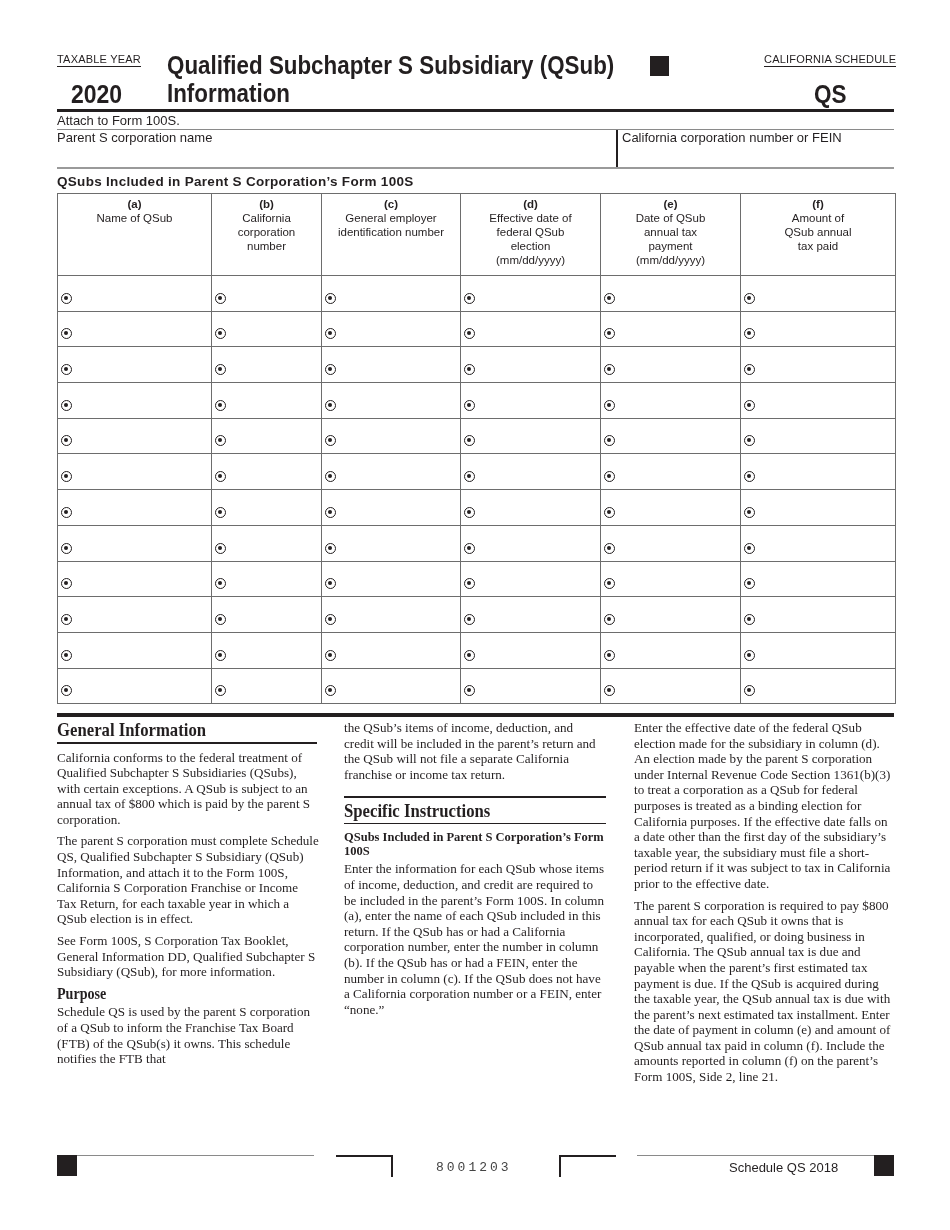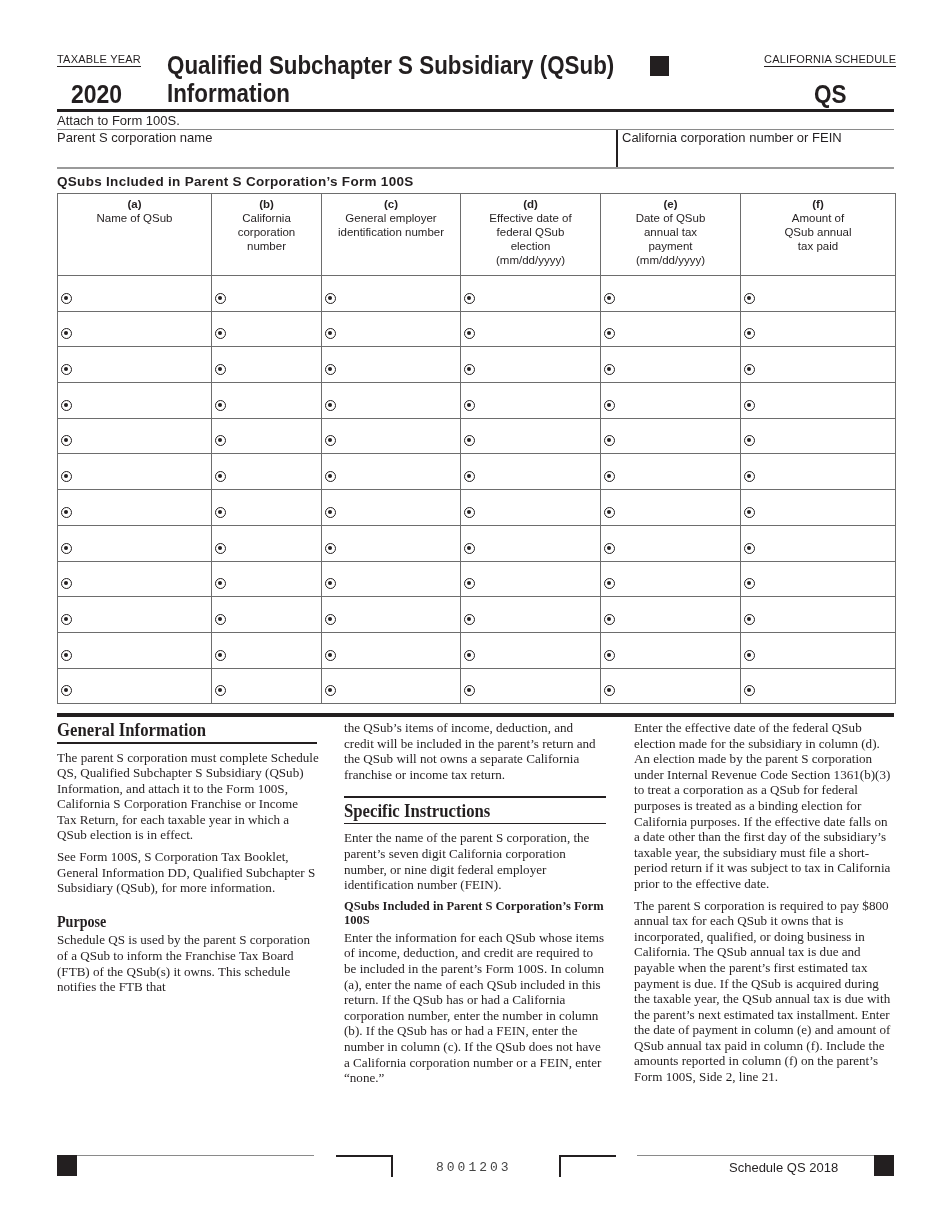--- a/index.html
+++ b/index.html
@@ -192,32 +192,32 @@
         <td><span class="bullet"></span><input class="cell-input" type="text" value="" style=""></td>
       </tr>
     </tbody>
 </table>
 
 <div class="abs rule-thick" style="top:713px; height:4px;"></div>
 
 <div class="abs col" style="left:57px; top:719px; width:262px;">
   <div class="h-big">General Information</div>
   <div class="underline" style="margin:1px 0 6px 0; width:260px;"></div>
+  <p>California conforms to the federal treatment of Qualified Subchapter S Subsidiaries (QSubs), with certain exceptions. A QSub is subject to an annual tax of $800 which is paid by the parent S corporation.</p>
   <p>The parent S corporation must complete Schedule QS, Qualified Subchapter S Subsidiary (QSub) Information, and attach it to the Form 100S, California S Corporation Franchise or Income Tax Return, for each taxable year in which a QSub election is in effect.</p>
-  <p style="margin-bottom:18px">See Form 100S, S Corporation Tax Booklet, General Information DD, Qualified Subchapter S Subsidiary (QSub), for more information.</p>
+  <p style="margin-bottom:6px">See Form 100S, S Corporation Tax Booklet, General Information DD, Qualified Subchapter S Subsidiary (QSub), for more information.</p>
   <div class="h-mid" style="margin-bottom:3px">Purpose</div>
   <p>Schedule QS is used by the parent S corporation of a QSub to inform the Franchise Tax Board (FTB) of the QSub(s) it owns. This schedule notifies the FTB that</p>
 </div>
 
 <div class="abs col" style="left:344px; top:720px; width:262px;">
-  <p style="margin-bottom:14px">the QSub’s items of income, deduction, and credit will be included in the parent’s return and the QSub will not owns a separate California franchise or income tax return.</p>
+  <p style="margin-bottom:14px">the QSub’s items of income, deduction, and credit will be included in the parent’s return and the QSub will not file a separate California franchise or income tax return.</p>
   <div class="underline" style="margin-bottom:2px;"></div>
   <div class="h-big">Specific Instructions</div>
   <div class="underline" style="margin:1px 0 6px 0;"></div>
-  <p>Enter the name of the parent S corporation, the parent’s seven digit California corporation number, or nine digit federal employer identification number (FEIN).</p>
   <div class="h-small">QSubs Included in Parent S Corporation’s Form 100S</div>
   <p>Enter the information for each QSub whose items of income, deduction, and credit are required to be included in the parent’s Form 100S. In column (a), enter the name of each QSub included in this return. If the QSub has or had a California corporation number, enter the number in column (b). If the QSub has or had a FEIN, enter the number in column (c). If the QSub does not have a California corporation number or a FEIN, enter “none.”</p>
 </div>
 
 <div class="abs col" style="left:634px; top:720px; width:260px;">
   <p>Enter the effective date of the federal QSub election made for the subsidiary in column (d). An election made by the parent S corporation under Internal Revenue Code Section 1361(b)(3) to treat a corporation as a QSub for federal purposes is treated as a binding election for California purposes. If the effective date falls on a date other than the first day of the subsidiary’s taxable year, the subsidiary must file a short-period return if it was subject to tax in California prior to the effective date.</p>
   <p>The parent S corporation is required to pay $800 annual tax for each QSub it owns that is incorporated, qualified, or doing business in California. The QSub annual tax is due and payable when the parent’s first estimated tax payment is due. If the QSub is acquired during the taxable year, the QSub annual tax is due with the parent’s next estimated tax installment. Enter the date of payment in column (e) and amount of QSub annual tax paid in column (f). Include the amounts reported in column (f) on the parent’s Form 100S, Side 2, line 21.</p>
 </div>
 
 <div class="abs foot-sq" style="left:57px; top:1155px;"></div>

